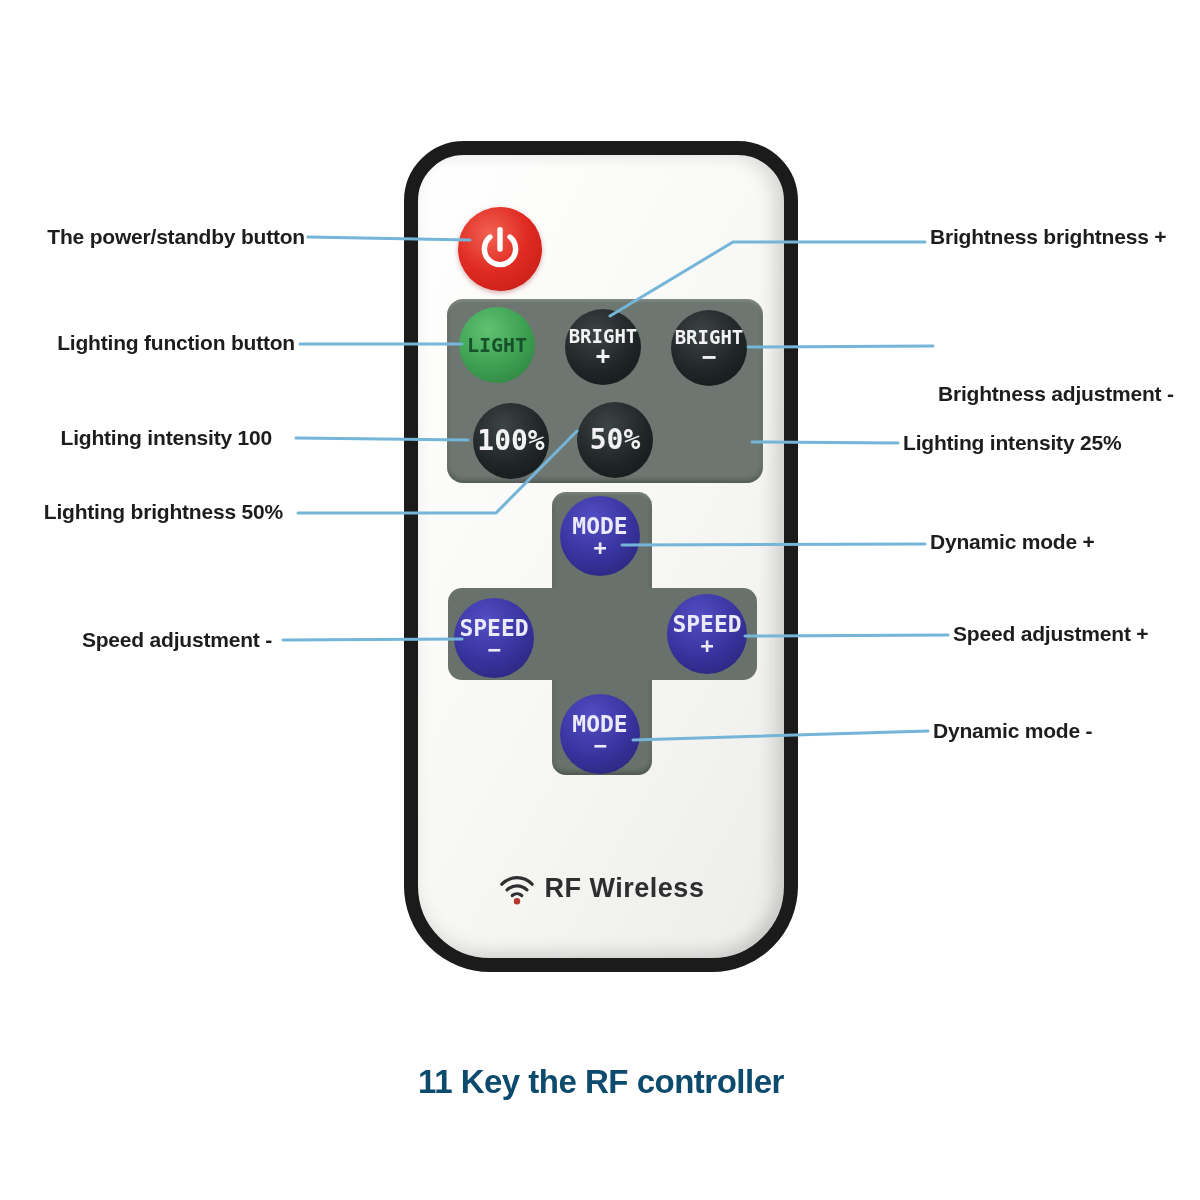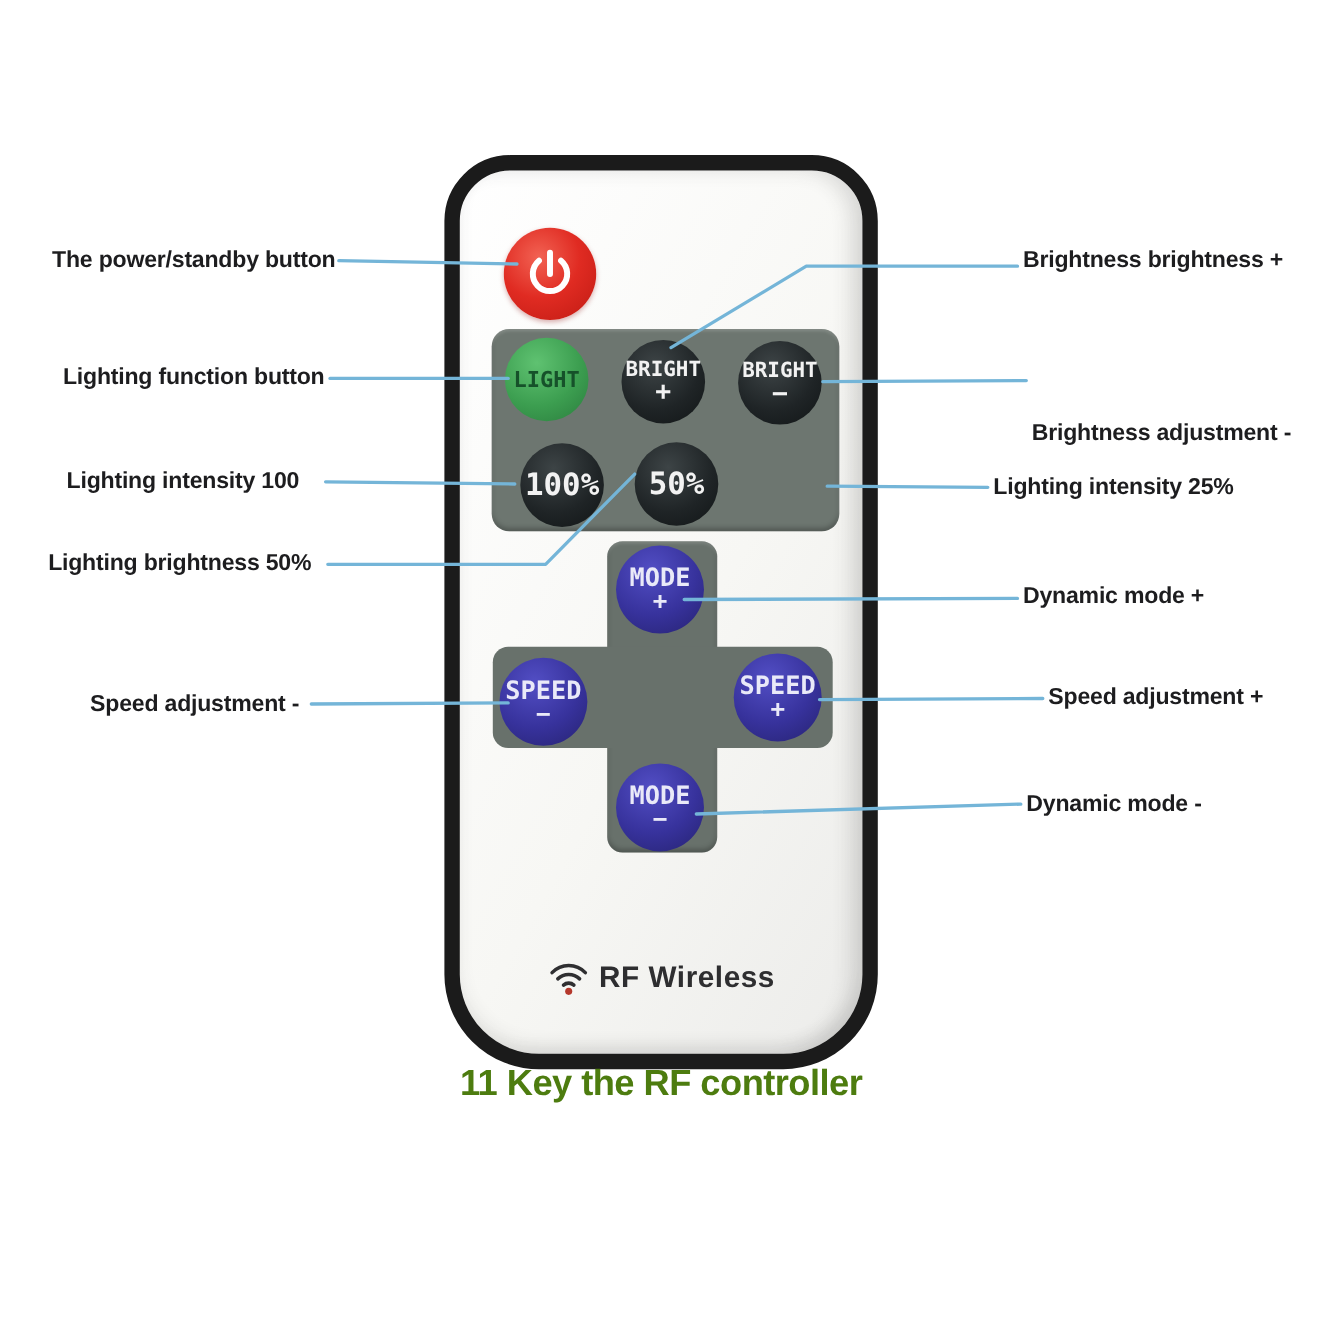--- a/index.html
+++ b/index.html
@@ -61,22 +61,22 @@
     display:flex;align-items:center;justify-content:center;gap:9px;
   }
   .brand-text{font-size:27px;font-weight:bold;color:#2e2e30;letter-spacing:.5px;}
   
   .lbl{
     position:absolute;z-index:4;font-size:21px;font-weight:bold;color:#1d1d1f;
     line-height:26px;white-space:nowrap;letter-spacing:-.2px;
   }
   
   .caption{
-    position:absolute;left:404px;top:965px;width:394px;z-index:4;
-    text-align:center;font-size:33px;font-weight:bold;color:#4d7c0f;letter-spacing:-.5px;
+    position:absolute;left:404px;top:1063px;width:394px;z-index:4;
+    text-align:center;font-size:33px;font-weight:bold;color:#0c4a6e;letter-spacing:-.5px;
   }
   
   #lines{position:absolute;left:0;top:0;z-index:5;pointer-events:none;}
   #lines polyline{fill:none;stroke:#74b5d8;stroke-width:3;stroke-linecap:round;stroke-linejoin:round;}
 </style>
 </head>
 <body>
 
 <div id="canvas">
 

